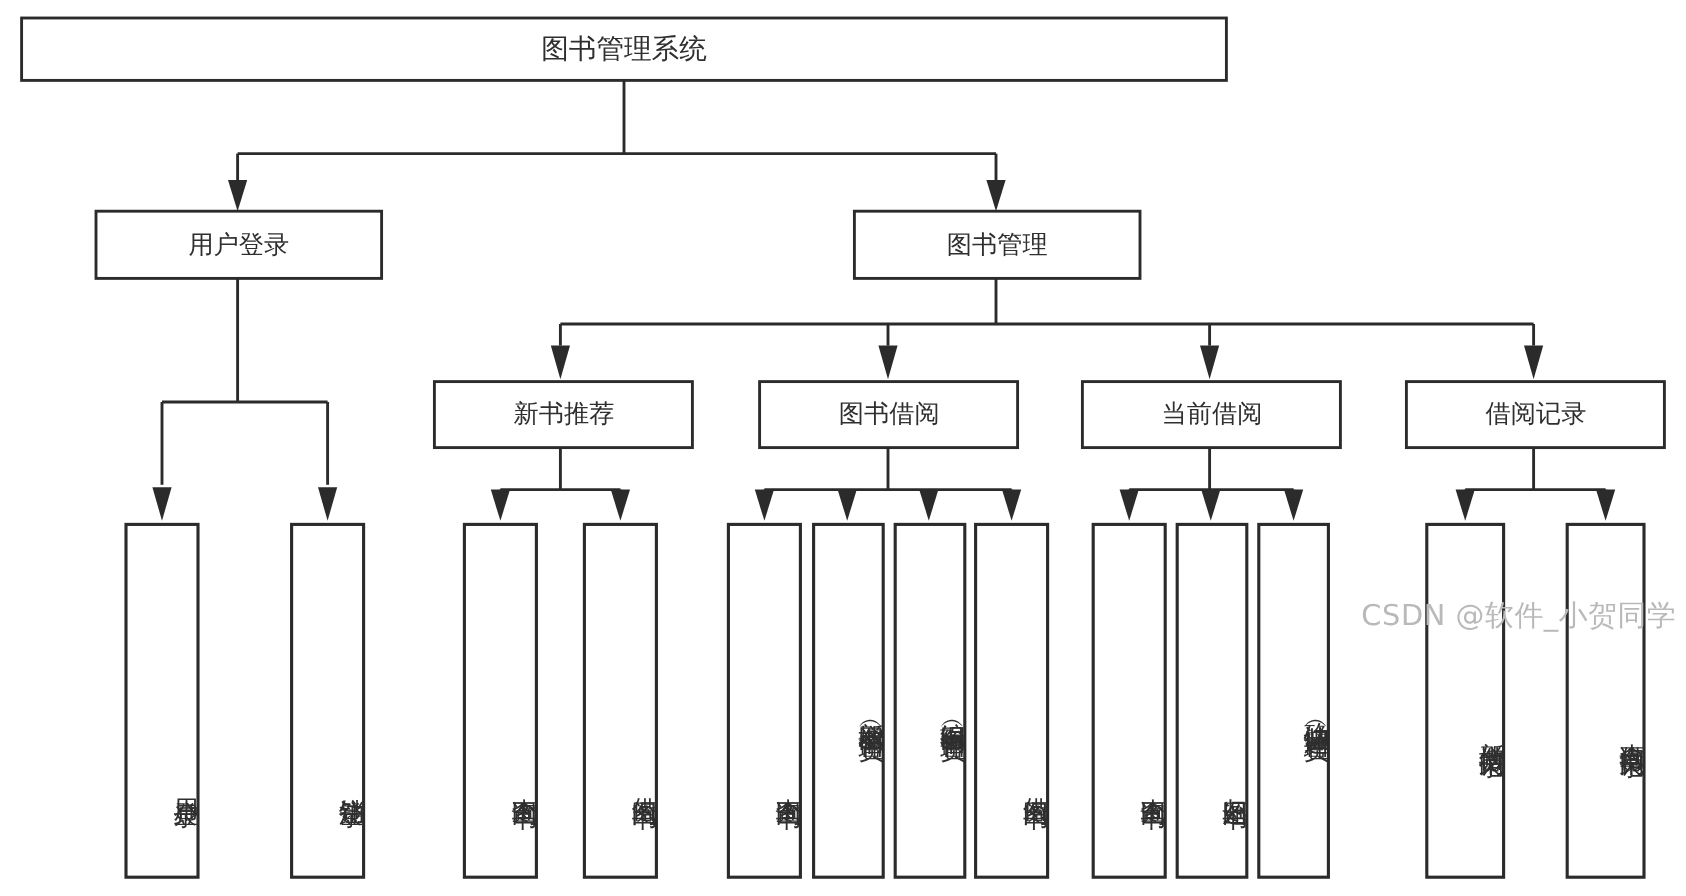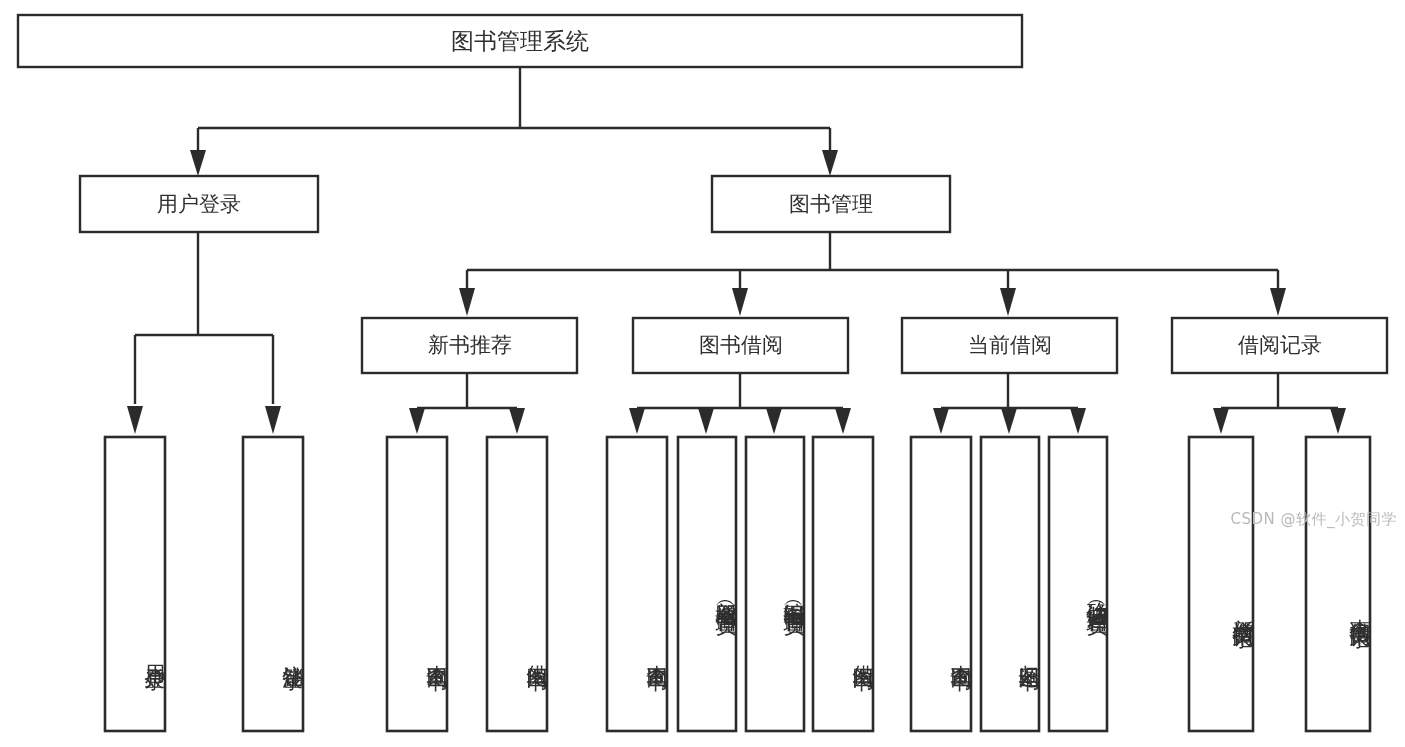--- a/index.html
+++ b/index.html
@@ -46,21 +46,21 @@
     align-items:flex-start;
     justify-content:center;
     pointer-events:none;
   }
 
   .watermark{
     position:absolute;
     right:8px;
     bottom:4px;
     font-family:"DejaVu Sans","Liberation Sans",sans-serif;
-    font-size:15px;
+    font-size:24px;
     color:#b9b9b9;
     letter-spacing:0.5px;
     white-space:nowrap;
   }
 </style>
 </head>
 <body>
 
 <div id="diagram-root">
 

